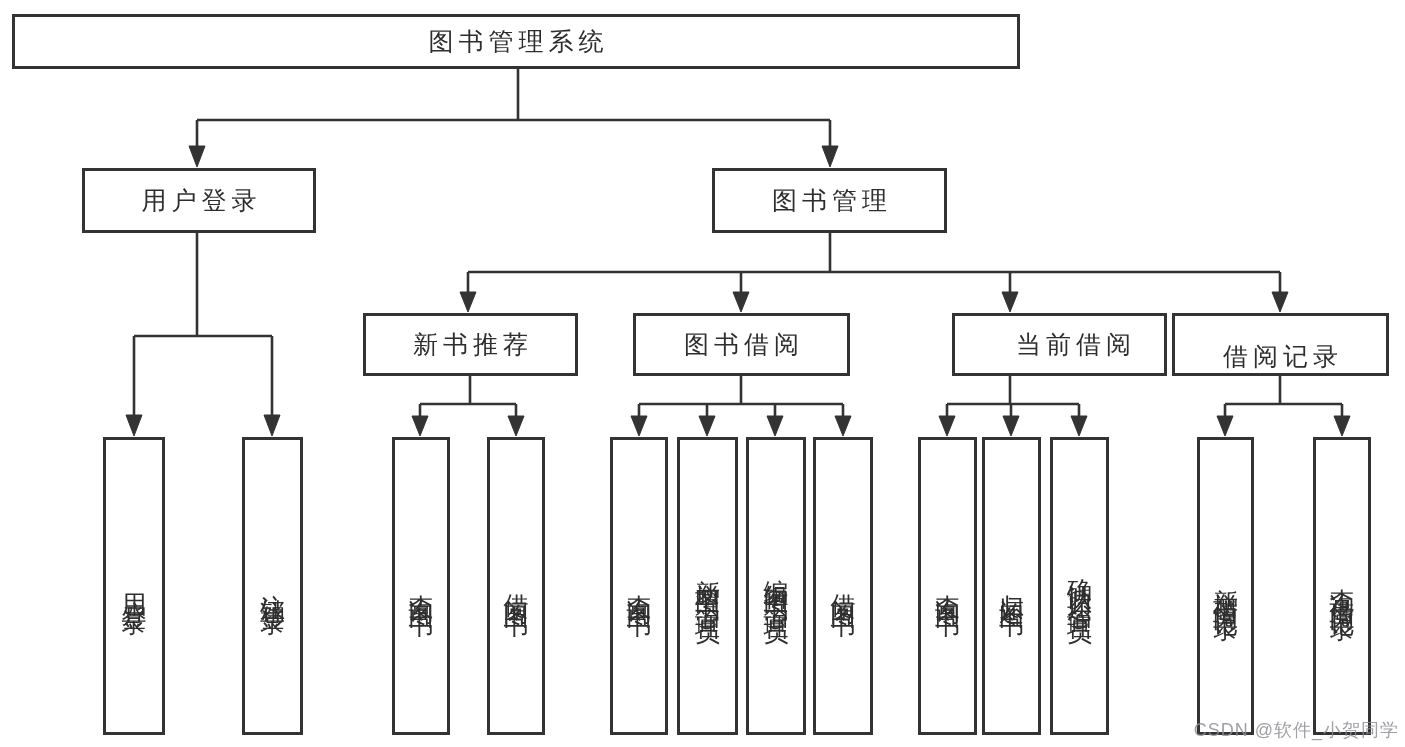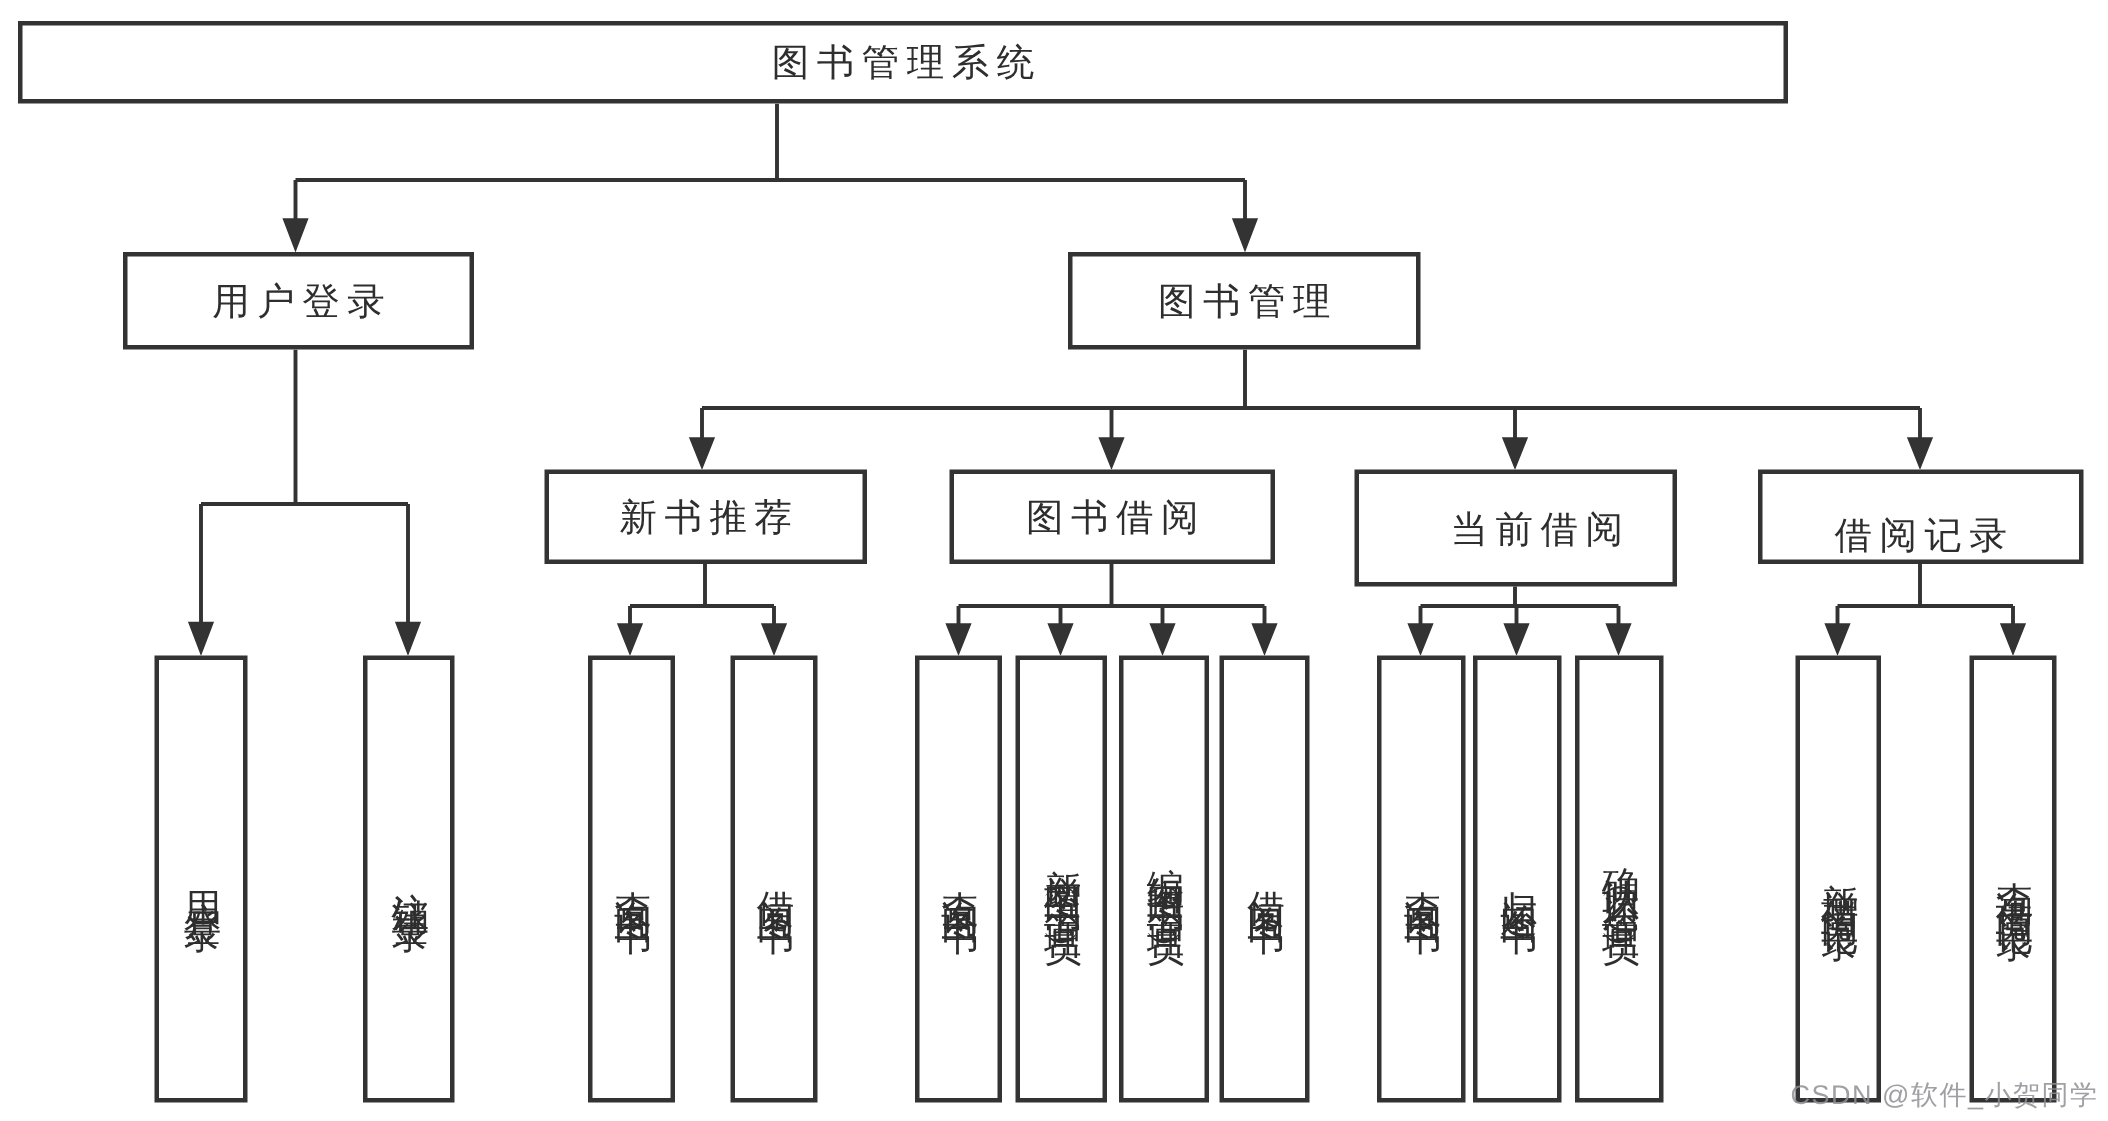--- a/index.html
+++ b/index.html
@@ -44,26 +44,26 @@
     white-space: nowrap;
   }
   .leaf .vlabel {
     writing-mode: vertical-rl;
     text-orientation: mixed;
     font-size: 25px;
     letter-spacing: 6px;
     line-height: 1;
   }
   
-  .n-root      { left: 12px;   top: 14px;  width: 1180px; height: 55px; }
+  .n-root      { left: 12px;   top: 14px;  width: 1008px; height: 55px; }
   .n-login     { left: 82px;   top: 168px; width: 234px;  height: 65px; }
   .n-manage    { left: 712px;  top: 168px; width: 235px;  height: 65px; align-items: center; }
   .n-recommend { left: 363px;  top: 313px; width: 215px;  height: 63px; }
   .n-borrow    { left: 633px;  top: 313px; width: 217px;  height: 63px; }
-  .n-current   { left: 903px;  top: 313px; width: 215px;  height: 78px; padding-left: 28px; }
+  .n-current   { left: 952px;  top: 313px; width: 215px;  height: 63px; padding-left: 28px; }
   .n-records   { left: 1172px; top: 313px; width: 217px;  height: 63px; align-items: flex-end; }
   .leaf        { top: 437px;   height: 298px; }
   .l1  { left: 103px;  width: 62px; }
   .l2  { left: 242px;  width: 61px; }
   .l3  { left: 392px;  width: 58px; }
   .l4  { left: 487px;  width: 58px; }
   .l5  { left: 610px;  width: 58px; }
   .l6  { left: 677px;  width: 61px; }
   .l7  { left: 746px;  width: 60px; }
   .l8  { left: 813px;  width: 60px; }

